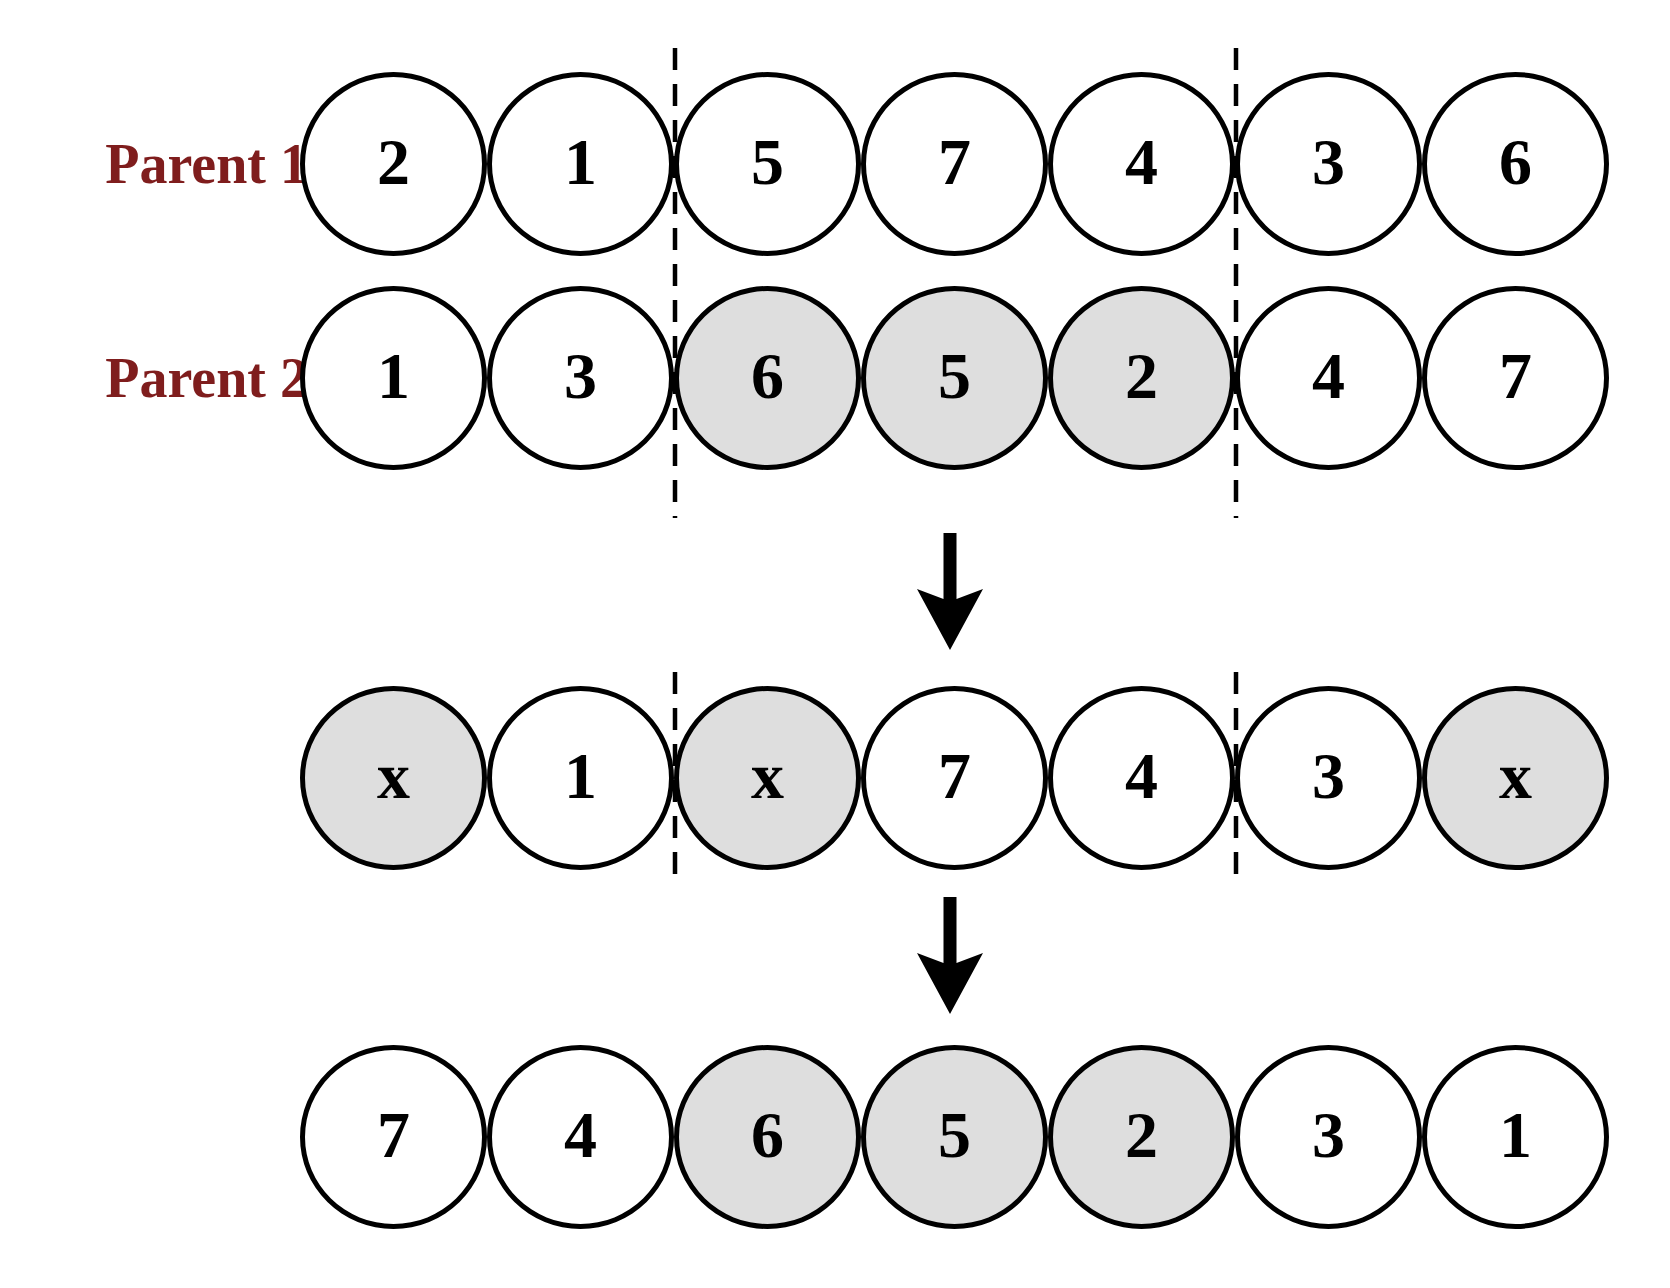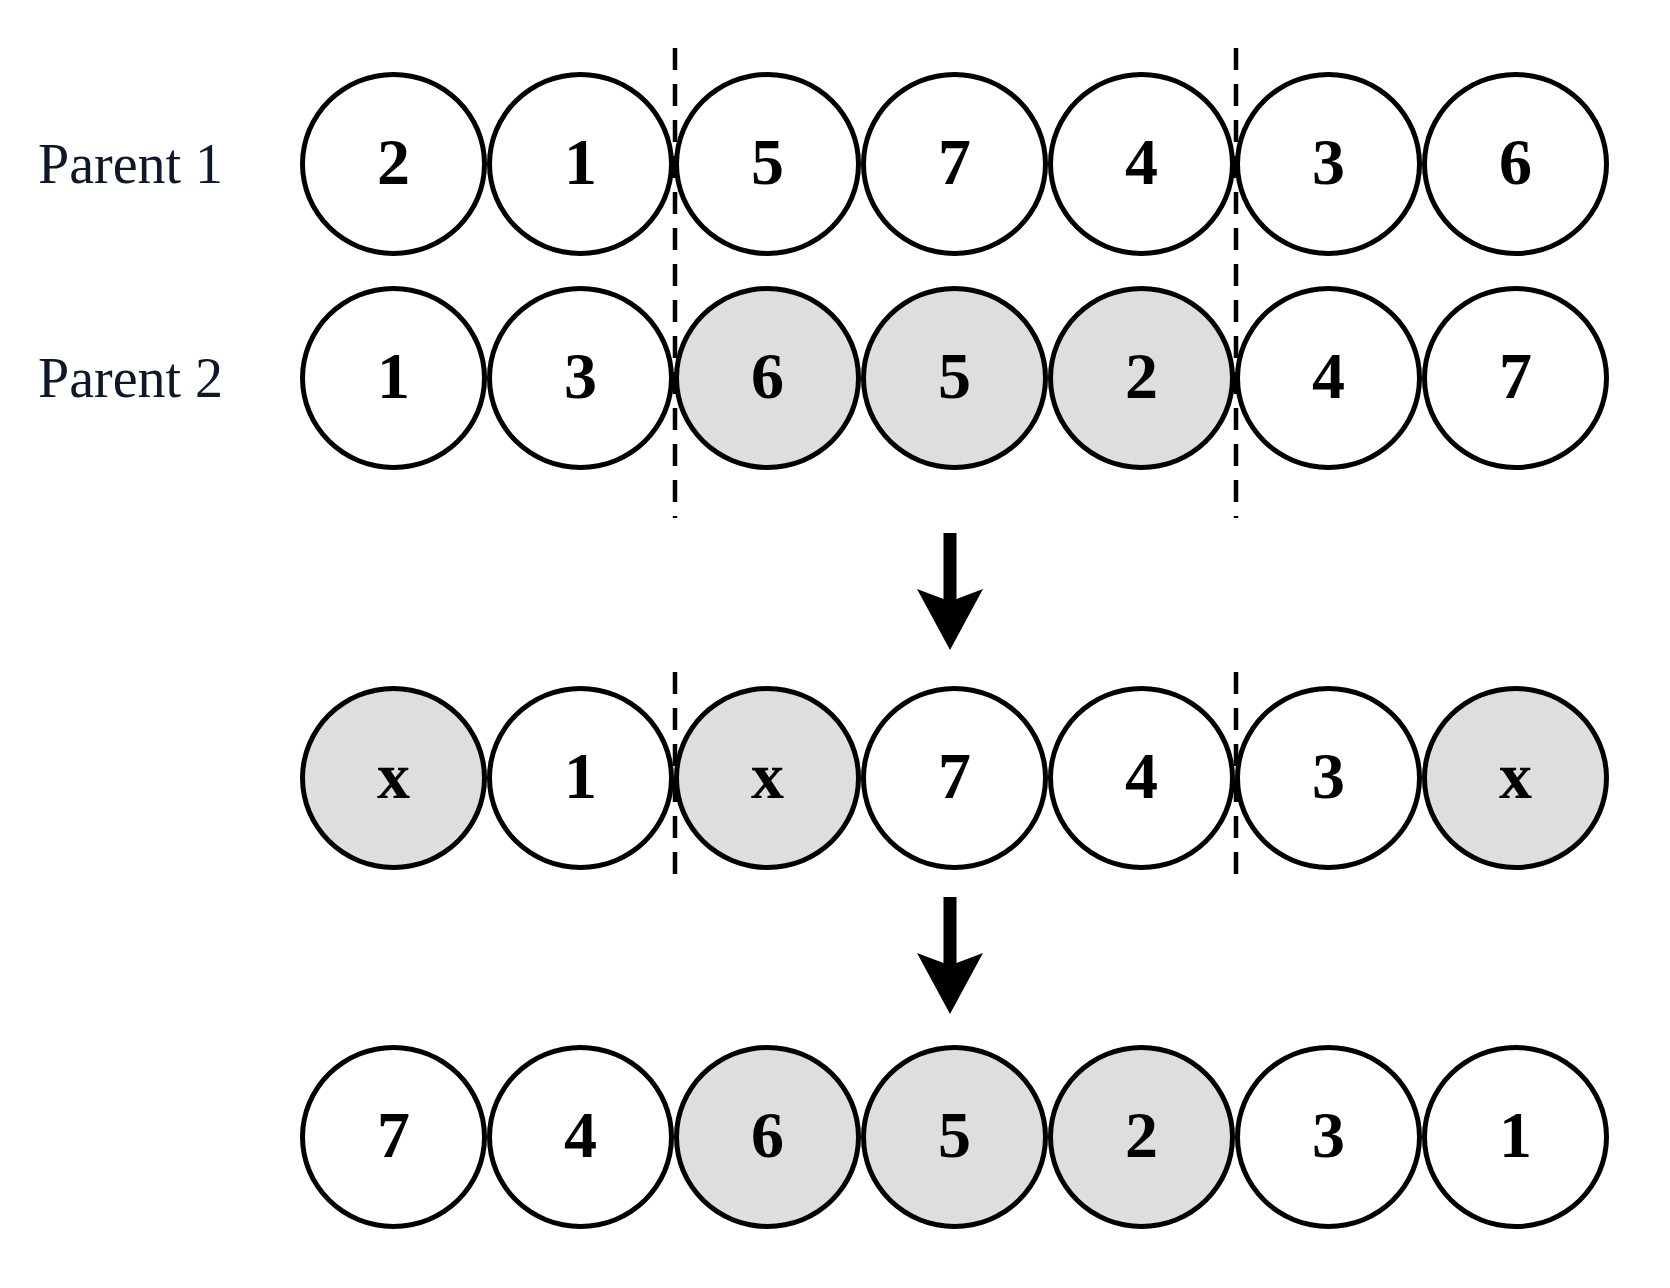--- a/index.html
+++ b/index.html
@@ -14,23 +14,24 @@
     background: #ffffff;
     overflow: hidden;
     font-family: "Liberation Serif", "DejaVu Serif", serif;
   }
   .rlabel {
     position: absolute;
     width: 270px;
     height: 72px;
     line-height: 72px;
     font-size: 56px;
-    font-weight: normal;
-    color: #0f172a;
+    font-weight: bold;
+    color: #7f1d1d;
     white-space: nowrap;
+    text-align: right;
   }
   #label-parent1 { left: 38px;  top: 128px;  }
   #label-parent2 { left: 38px;  top: 342px;  }
   #label-offspring { left: 24px; top: 1101px; }
   .row {
     position: absolute;
     left: 300px;
     display: flex;
     flex-direction: row;
   }

